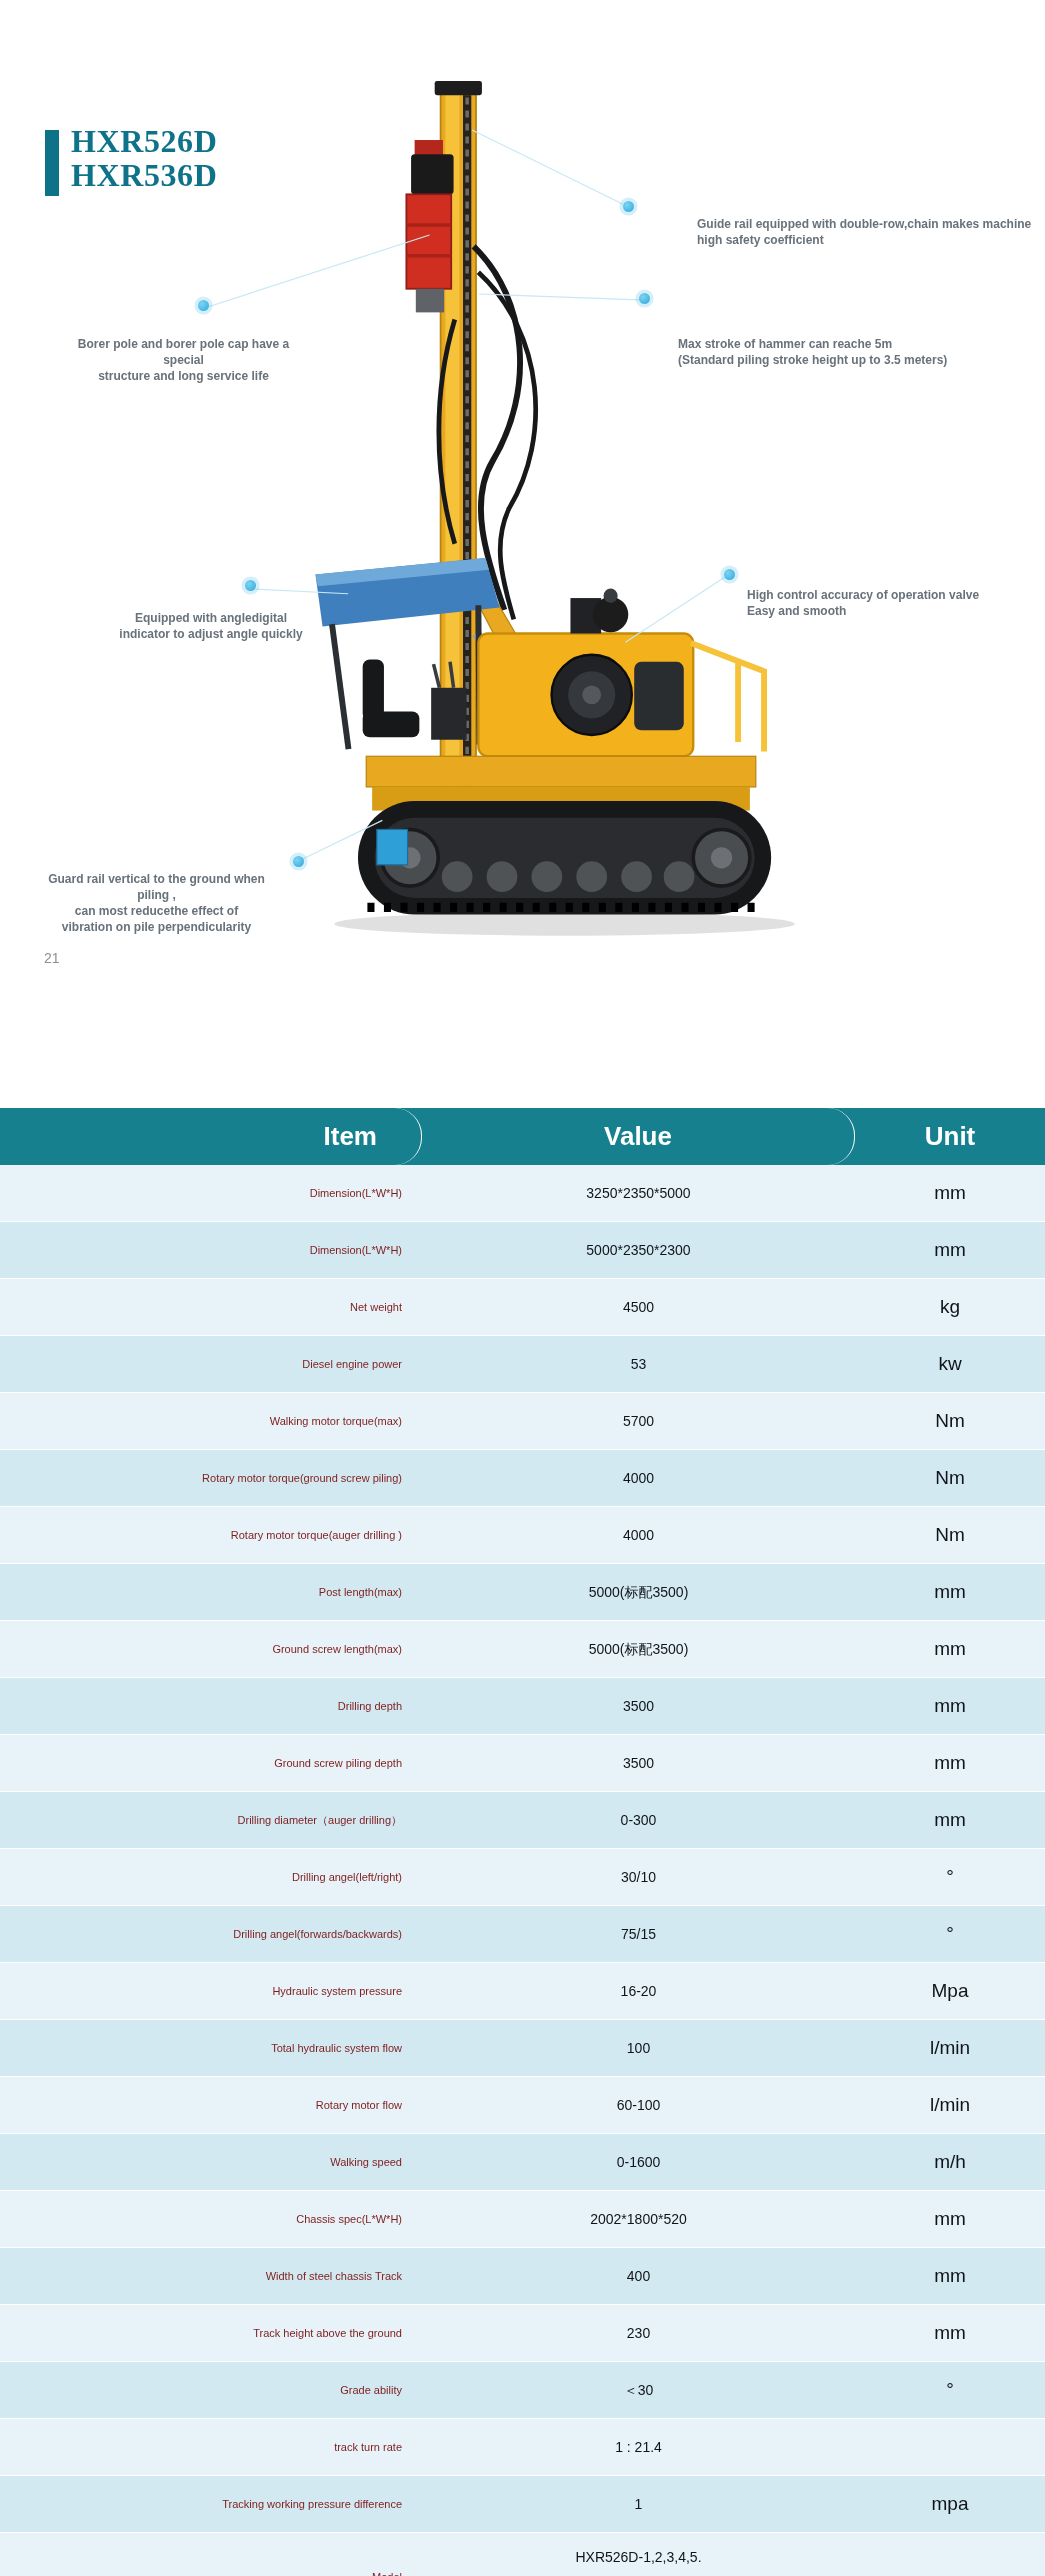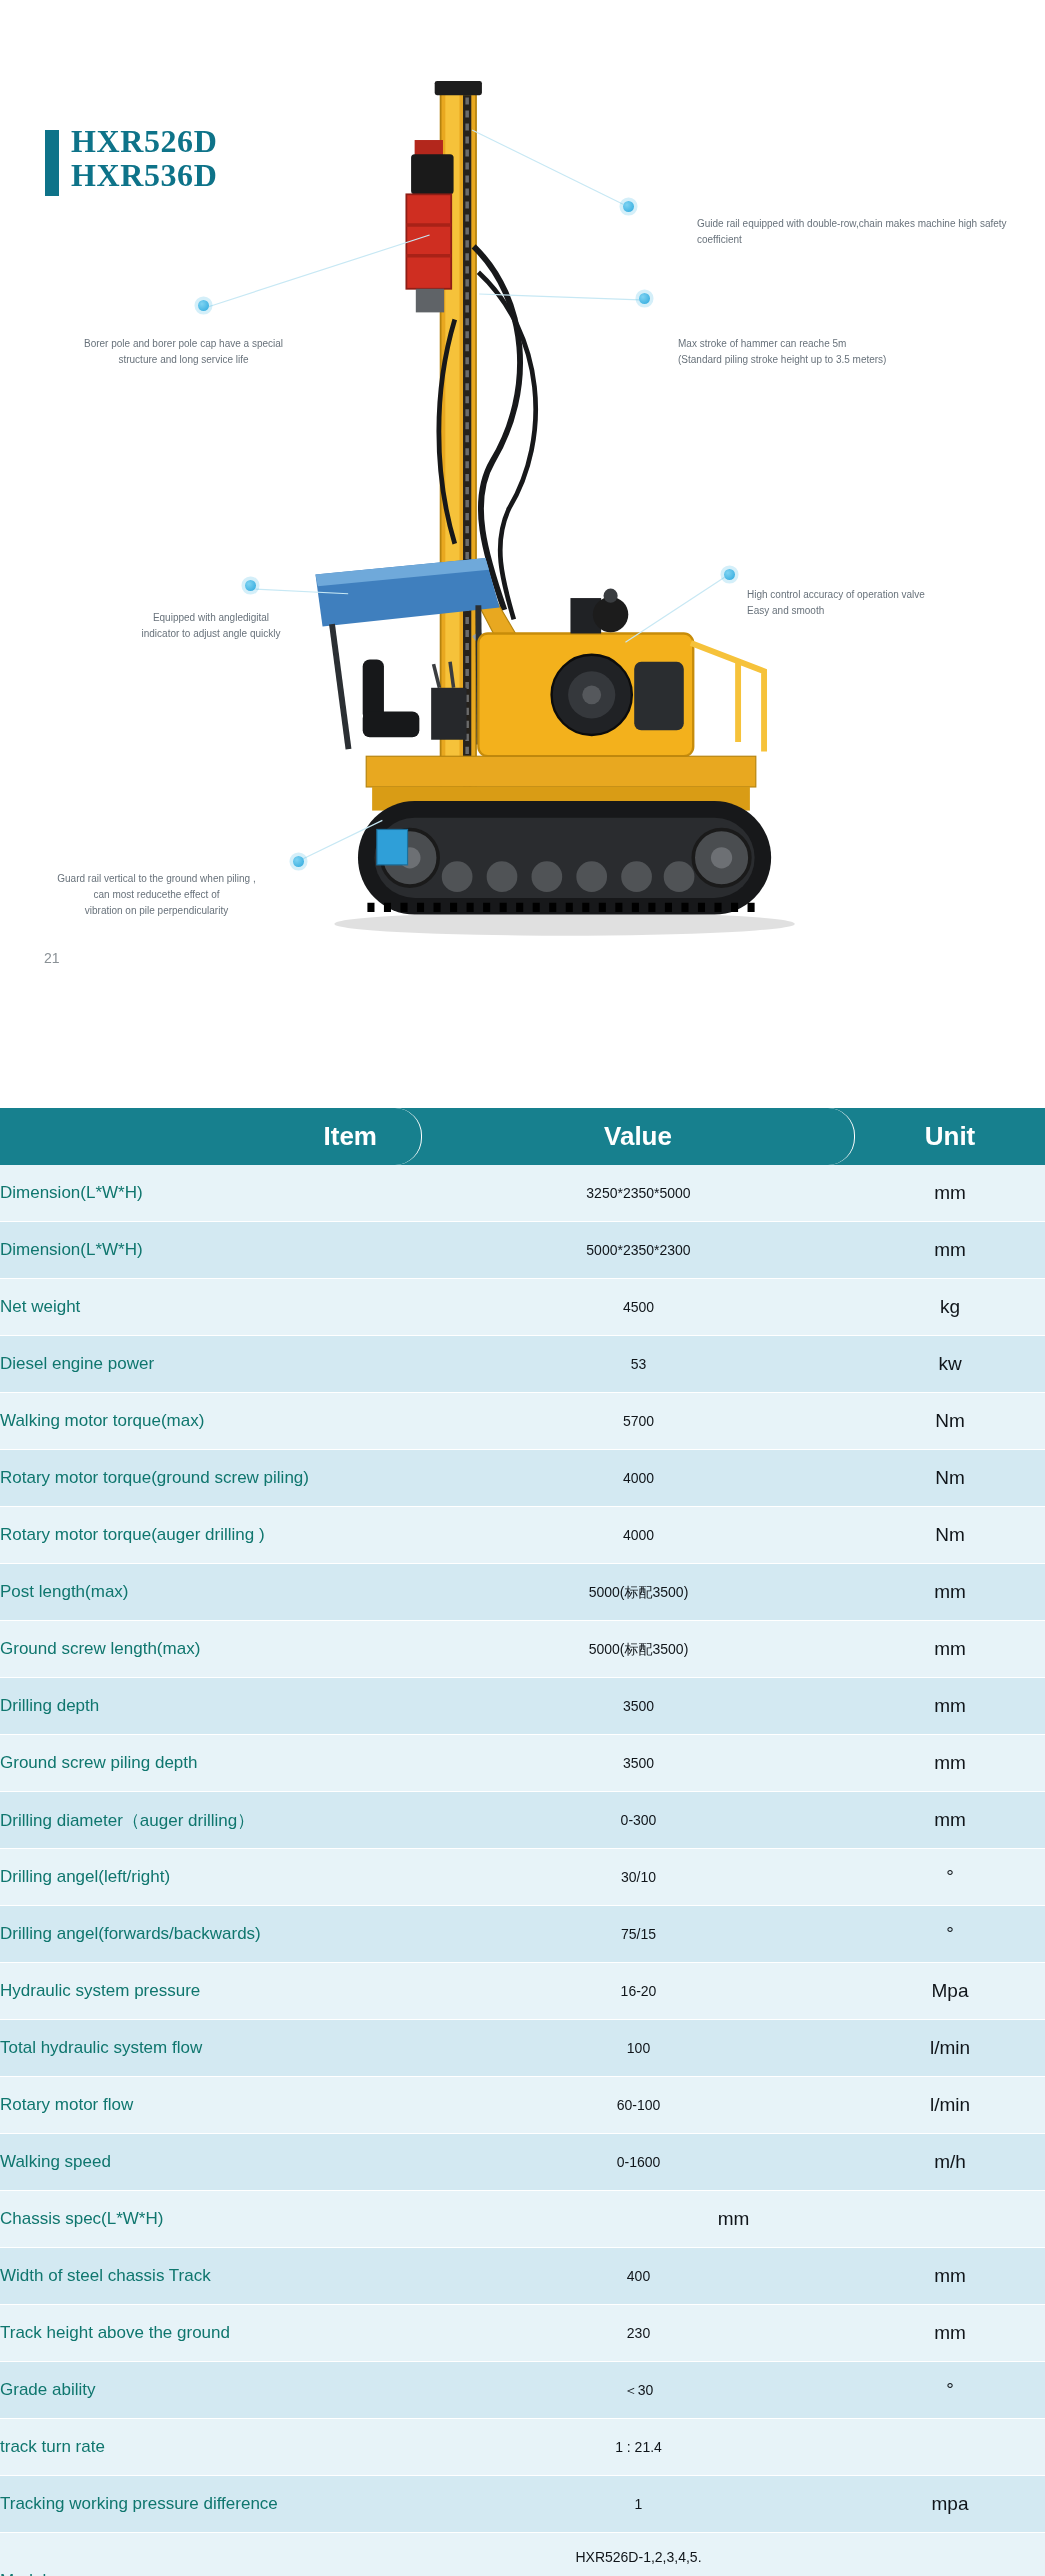--- a/index.html
+++ b/index.html
@@ -14,22 +14,22 @@
                 color:#0e7389; font-size:32px; line-height:34px; letter-spacing:0.6px; }
 
   
   .hero { position:absolute; left:0; top:0; width:1045px; height:1068px; }
   .machine { position:absolute; left:254px; top:41px; }
   .connector-lines { position:absolute; left:0; top:0; pointer-events:none; }
 
   .dot { position:absolute; width:10.6px; height:10.6px; border-radius:50%;
          background:radial-gradient(circle at 35% 35%, #7ed3f2, #2da8dd);
          box-shadow:0 0 0 3.5px rgba(58,181,229,.22); }
-  .callout-text { position:absolute; font-size:10px; line-height:16px; color:#68727b;
-                  white-space:pre-line; }
+  .callout-text { position:absolute; font-size:12px; line-height:16px; color:#68727b;
+                  white-space:pre-line;font-weight:bold; }
   .c1 { left:697px; top:176px; width:345px; text-align:left; }
   .c2 { left:76px;  top:296px; width:215px; text-align:center; }
   .c3 { left:678px; top:296px; width:283px; text-align:left; }
   .c4 { left:747px; top:547px; width:254px; text-align:left; }
   .c5 { left:112px;  top:570px; width:198px; text-align:center; }
   .c6 { left:40px;   top:831px; width:233px; text-align:center; }
 
   .page-number { position:absolute; left:44px; top:910px; font-size:14px; color:#8a9196; }
 
   
@@ -37,21 +37,21 @@
   .spec-header { display:flex; height:57px; background:#17808e; color:#fff;
                  font-weight:700; font-size:26px; }
   .spec-header > div { display:flex; align-items:center;border-radius:27px; }
   .h-item  { width:422px; justify-content:flex-end; padding-right:44px; border-right:1.8px solid #fff; }
   .h-value { width:433px; justify-content:center; border-right:1.8px solid #fff; }
   .h-unit  { flex:1; justify-content:center; }
 
   .spec-row { display:flex; min-height:57px; border-bottom:1.8px solid #fff; align-items:center; }
   .row-a { background:#e7f3f8; }
   .row-b { background:#d3e9f2; }
-  .cell-item  { width:422px; padding-right:20px; font-size:17px; color:#0f766e; }
+  .cell-item  { width:422px; text-align:right; padding-right:20px; font-size:11px; color:#7f1d1d; }
   .cell-value { width:433px; text-align:center; font-size:14px; color:#10151a;
                 white-space:pre-line; line-height:27px; }
   .cell-unit  { flex:1; text-align:center; font-size:19px; color:#10151a; }
   .spec-row.model-row { min-height:93px; align-items:flex-start; }
   .spec-row.model-row .cell-item { padding-top:38px; }
   .spec-row.model-row .cell-value { padding-top:10.6px; }
 </style>
 </head>
 <body>
 
@@ -290,20 +290,21 @@
   </div>
 
   <div class="spec-row row-b">
     <div class="cell-item">Walking speed</div>
     <div class="cell-value">0-1600</div>
     <div class="cell-unit">m/h</div>
   </div>
 
   <div class="spec-row row-a">
     <div class="cell-item">Chassis spec(L*W*H)</div>
+    <div class="cell-value">2002*1800*520</div>
     <div class="cell-unit">mm</div>
   </div>
 
   <div class="spec-row row-b">
     <div class="cell-item">Width of steel chassis Track</div>
     <div class="cell-value">400</div>
     <div class="cell-unit">mm</div>
   </div>
 
   <div class="spec-row row-a">

